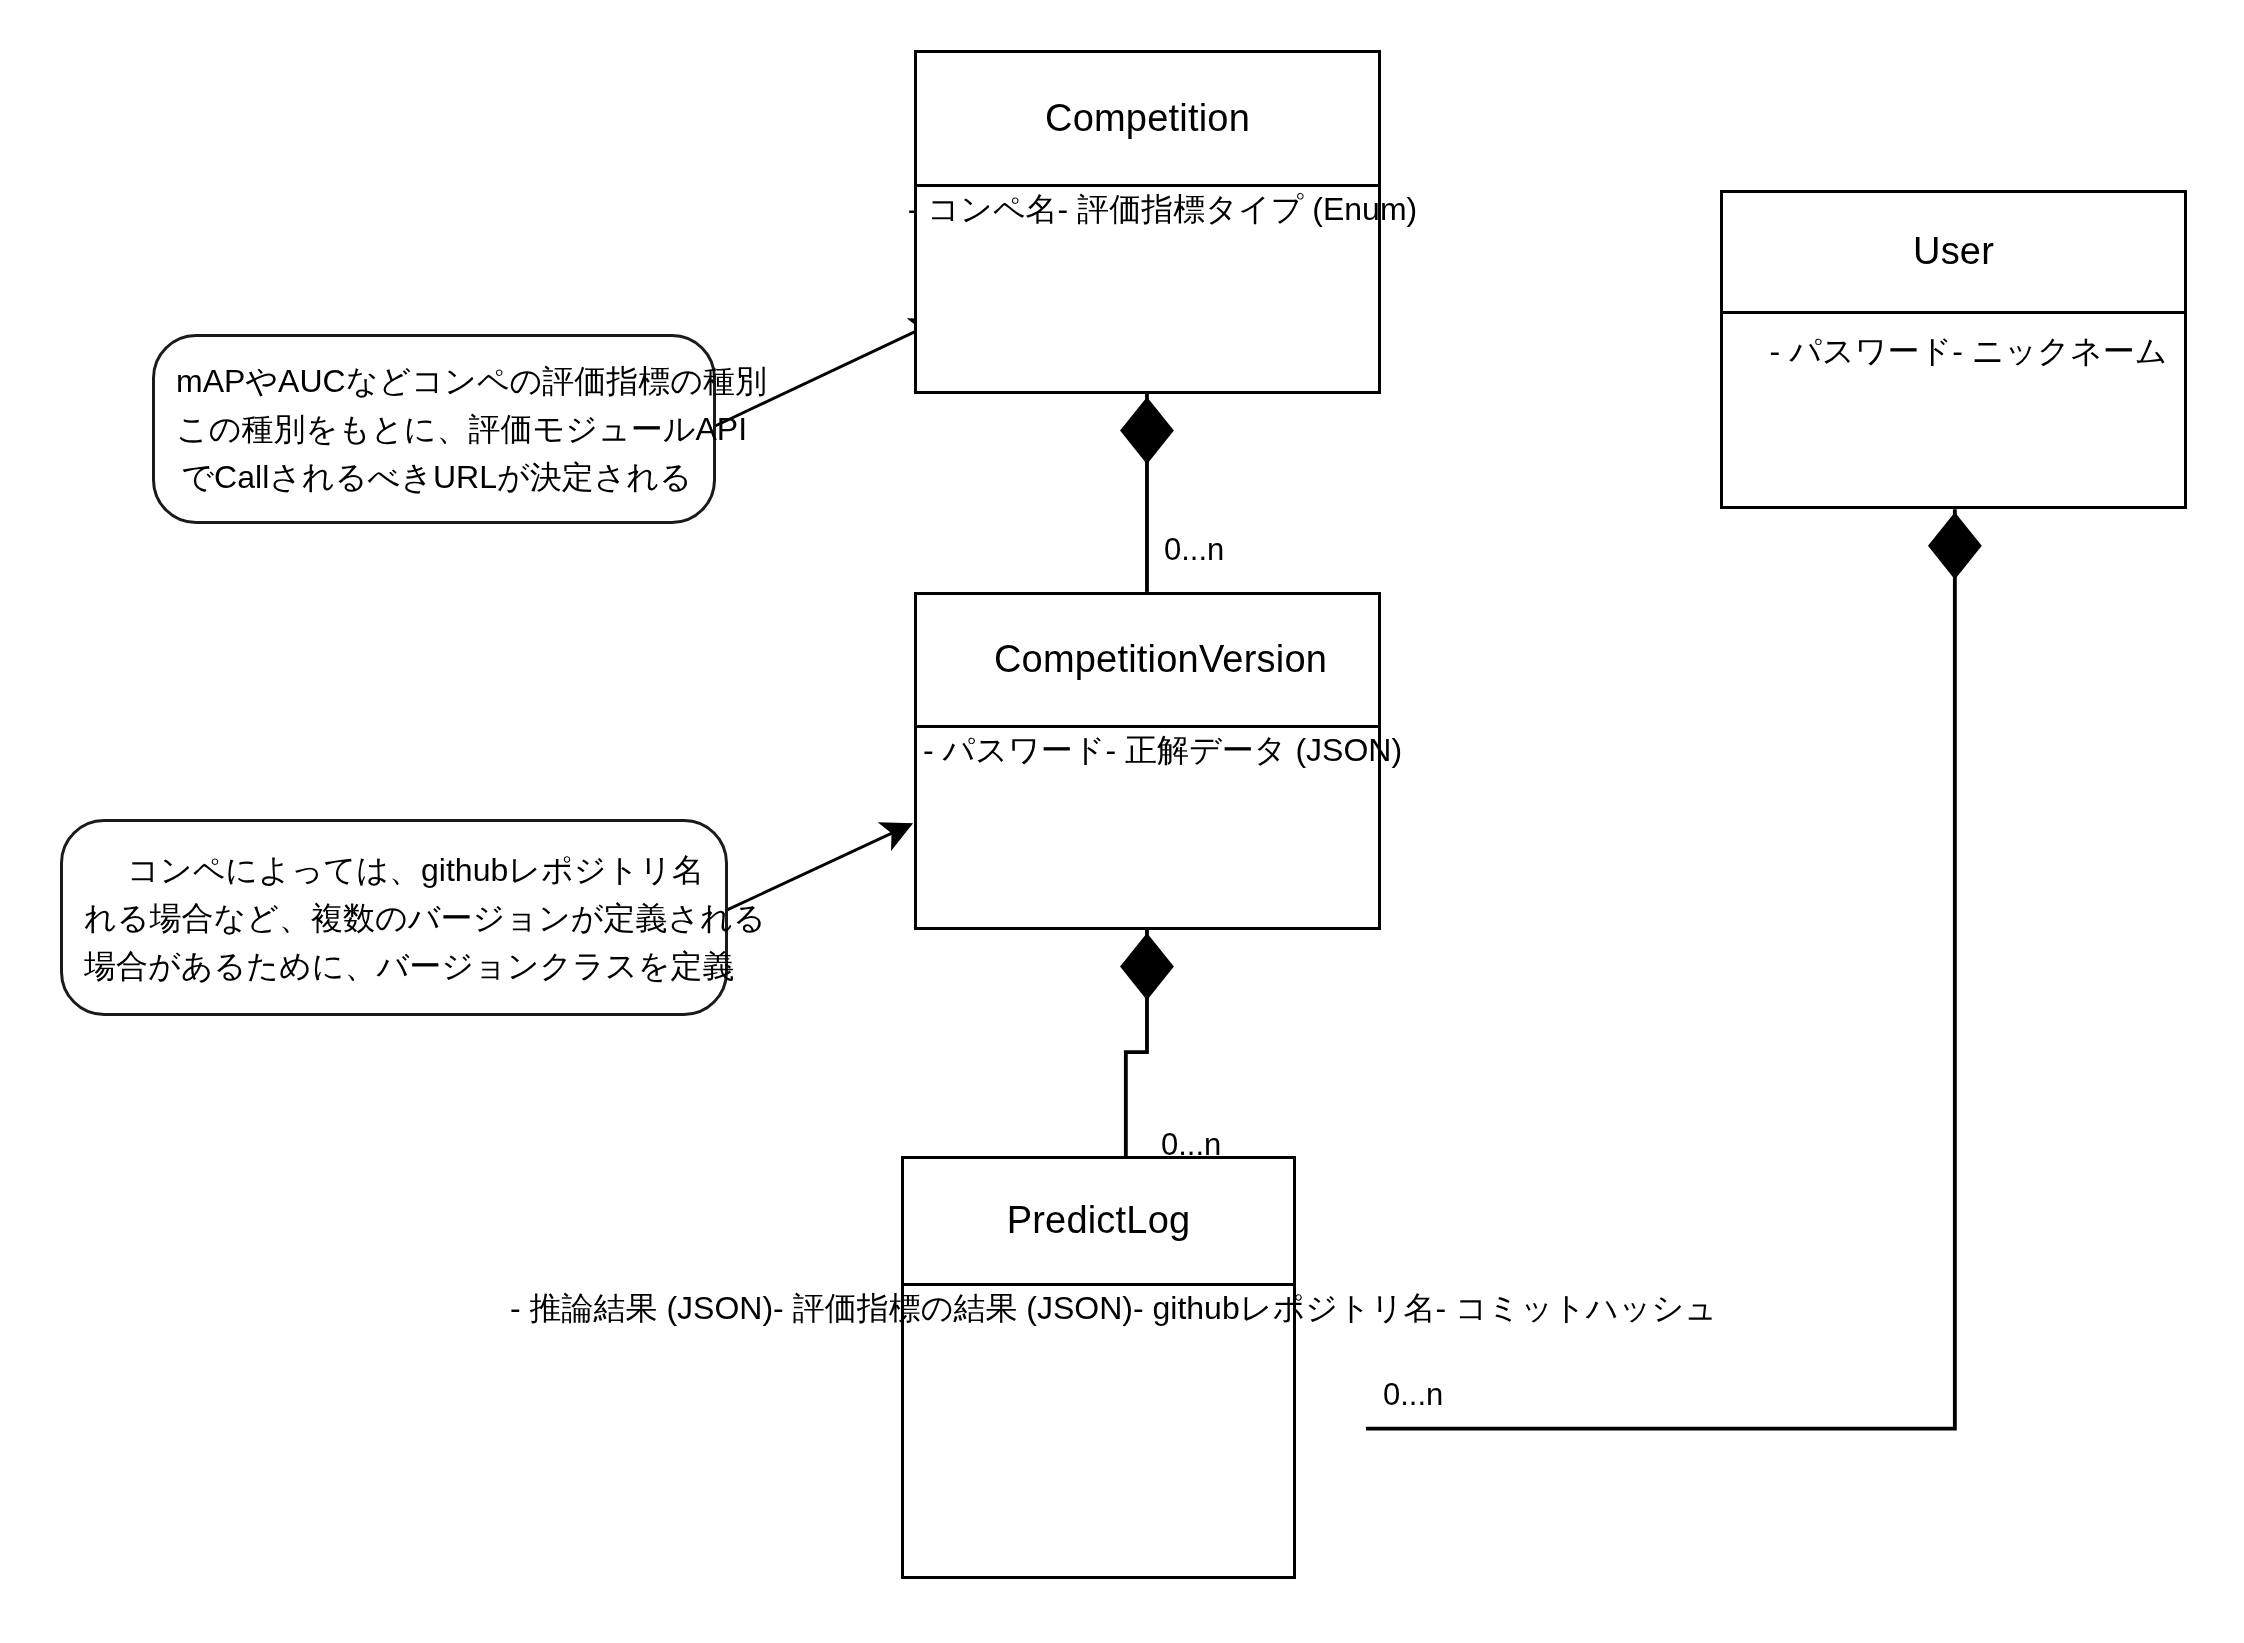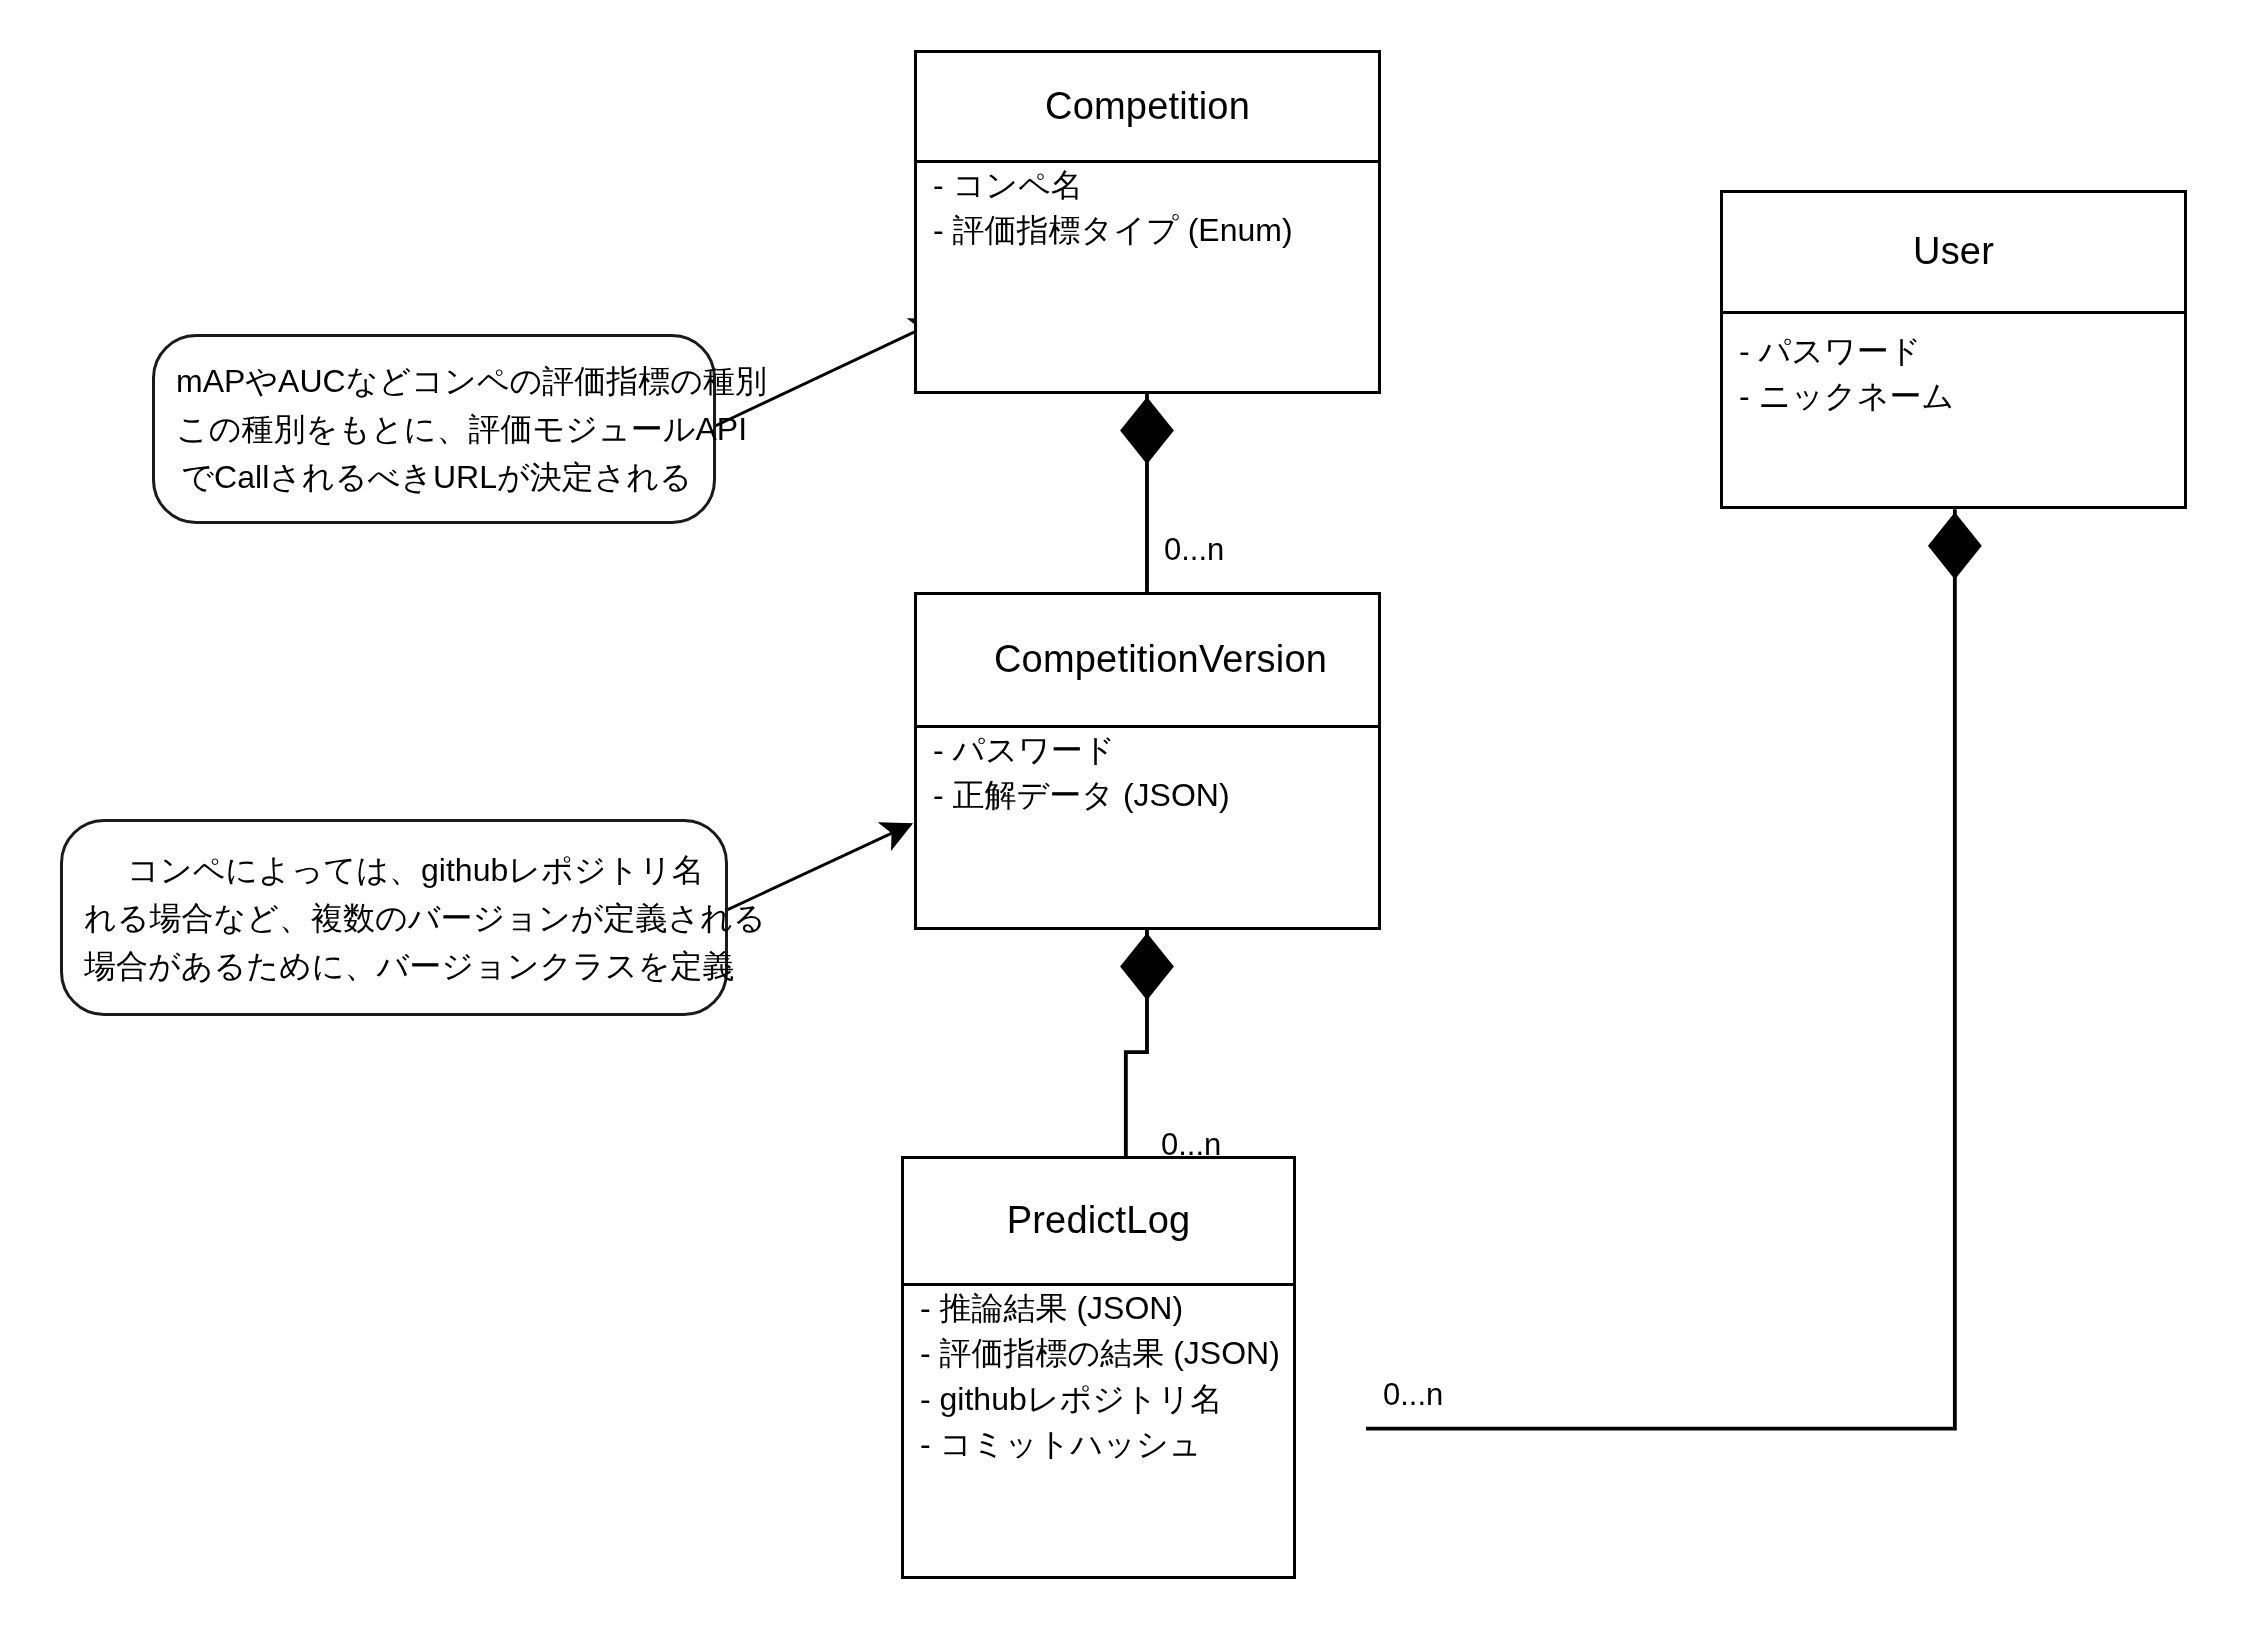--- a/index.html
+++ b/index.html
@@ -47,24 +47,24 @@
     font-size: 38px;
     line-height: 1.1;
     font-weight: 400;
     letter-spacing: 0.2px;
     text-align: center;
     color: #000000;
   }
   .uml-attr-compartment {
     box-sizing: border-box;
     flex: 1 1 auto;
-    padding-left: 16px;
+    padding-left: 30px;
     display: flex;
-    flex-direction: column;
-    justify-content: flex-start;
+    flex-direction: row;
+    justify-content: center;
   }
   .uml-attr {
     font-size: 32px;
     line-height: 1.42;
     color: #000000;
     white-space: nowrap;
   }
 
   
   .note {
@@ -125,21 +125,21 @@
     <g>
       <line x1="745" y1="443" x2="978" y2="333" stroke="#000000" stroke-width="3" marker-end="url(#arrowHead)"></line>
     </g>
 
     <g>
       <line x1="757" y1="947" x2="948" y2="858" stroke="#000000" stroke-width="3" marker-end="url(#arrowHead)"></line>
     </g>
   </svg>
 
   <div class="uml-class" style="left:914px; top:50px; width:467px; height:344px;">
-    <div class="uml-name-compartment" style="height:110px;">
+    <div class="uml-name-compartment" style="height:134px;">
       <span class="uml-class-name">Competition</span>
     </div>
     <div class="uml-attr-compartment">
       <div class="uml-attr">- コンペ名</div>
       <div class="uml-attr">- 評価指標タイプ (Enum)</div>
     </div>
   </div>
 
   <div class="uml-class" style="left:914px; top:592px; width:467px; height:338px;">
     <div class="uml-name-compartment" style="height:133px;padding-left:26px;">

